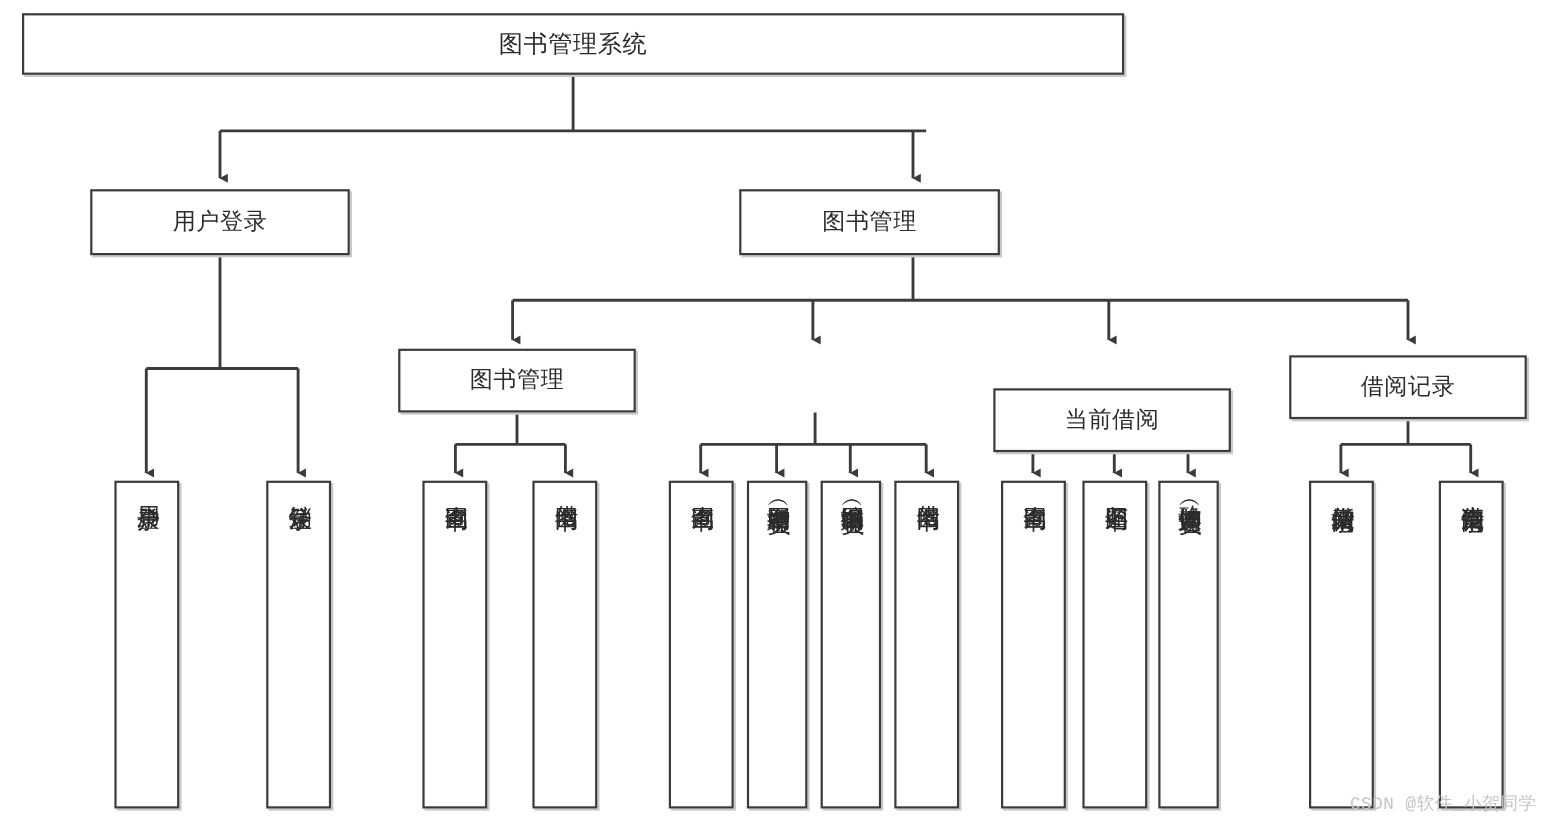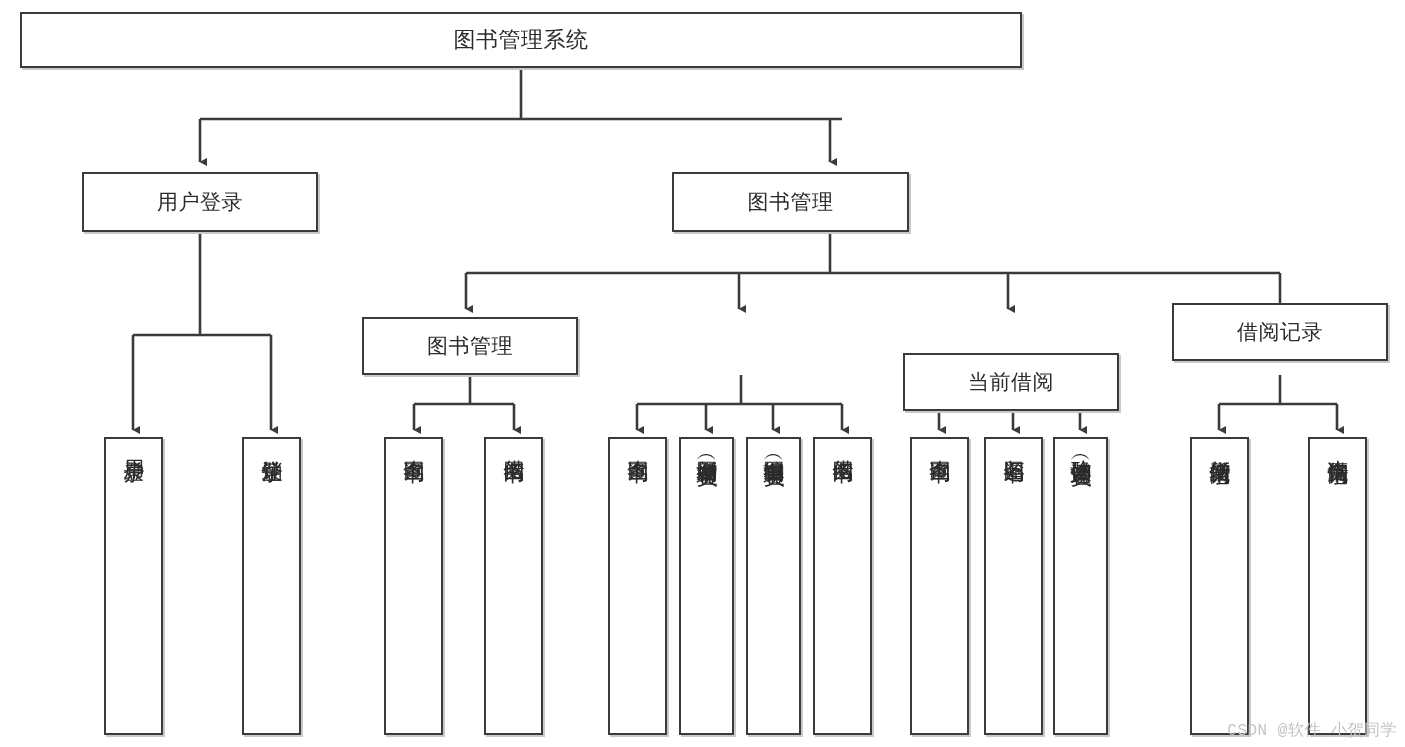--- a/index.html
+++ b/index.html
@@ -137,21 +137,21 @@
   <div class="node h" id="n-l1-1" style="left: 672px; top: 172px; width: 237px; height: 60px;">
     <span class="label">图书管理</span>
   </div>
 
   <div class="node h" id="n-l2-0" style="left: 362px; top: 317px; width: 216px; height: 58px;">
     <span class="label">图书管理</span>
   </div>
   <div class="node h" id="n-l2-2" style="left: 903px; top: 317px; width: 216px; height: 58px; margin-top: 36px;">
     <span class="label">当前借阅</span>
   </div>
-  <div class="node h" id="n-l2-3" style="left: 1172px; top: 303px; width: 216px; height: 58px;">
+  <div class="node h" id="n-l2-3" style="left: 1172px; top: 323px; width: 216px; height: 58px;">
     <span class="label">借阅记录</span>
   </div>
 
   <div class="node v" id="n-lf-0" style="left: 104px; top: 437px; width: 59px; height: 298px;">
     <span class="label">用户登录</span>
   </div>
   <div class="node v" id="n-lf-1" style="left: 242px; top: 437px; width: 59px; height: 298px;">
     <span class="label">注销登录</span>
   </div>
   <div class="node v" id="n-lf-2" style="left: 384px; top: 437px; width: 59px; height: 298px;">

